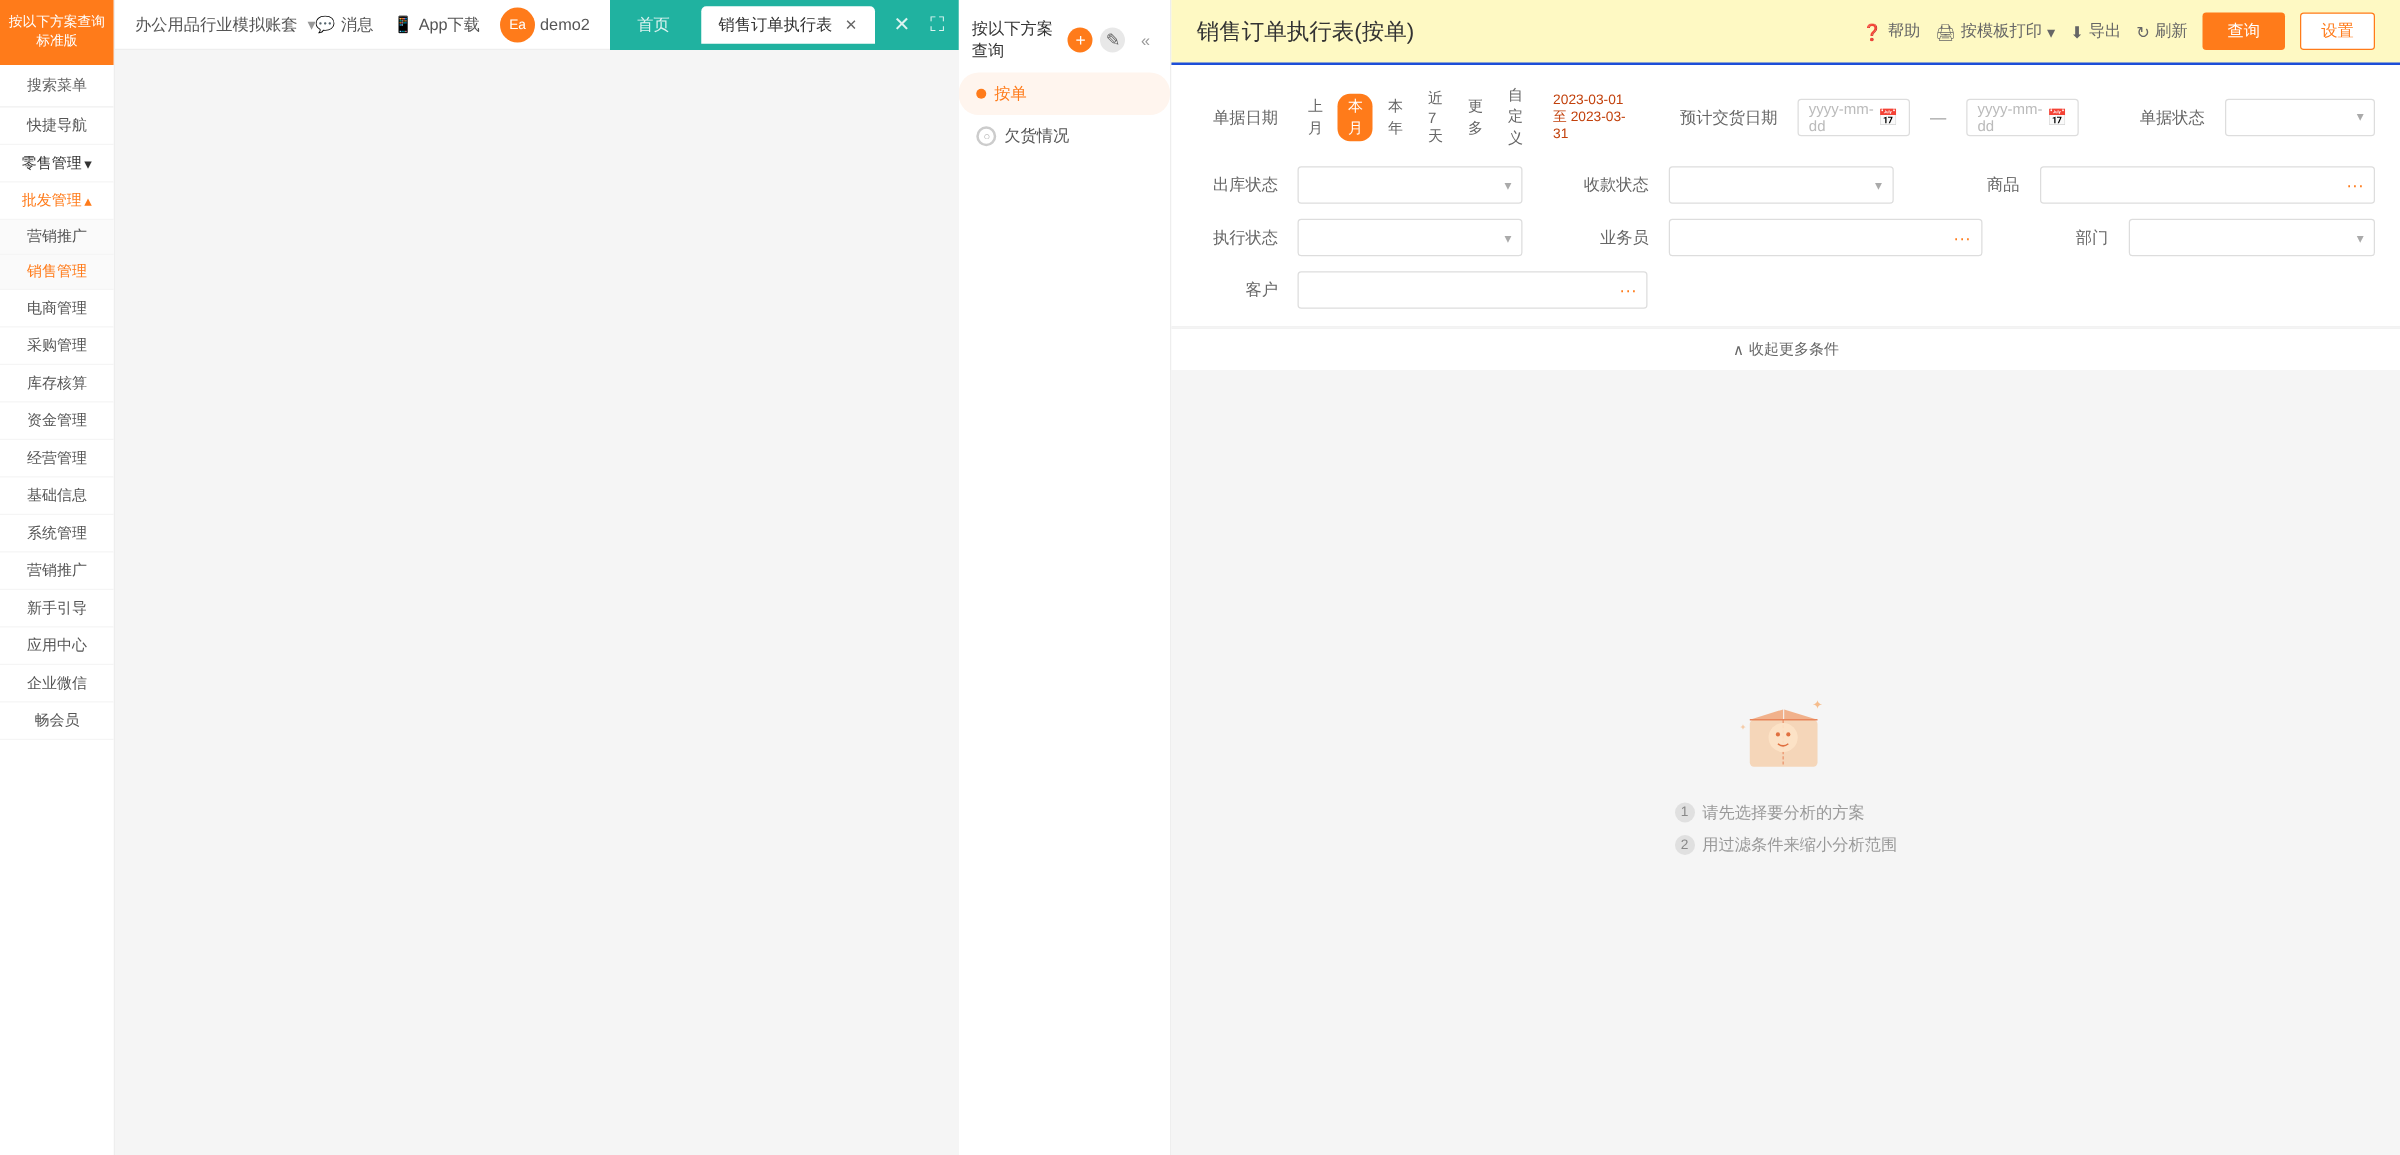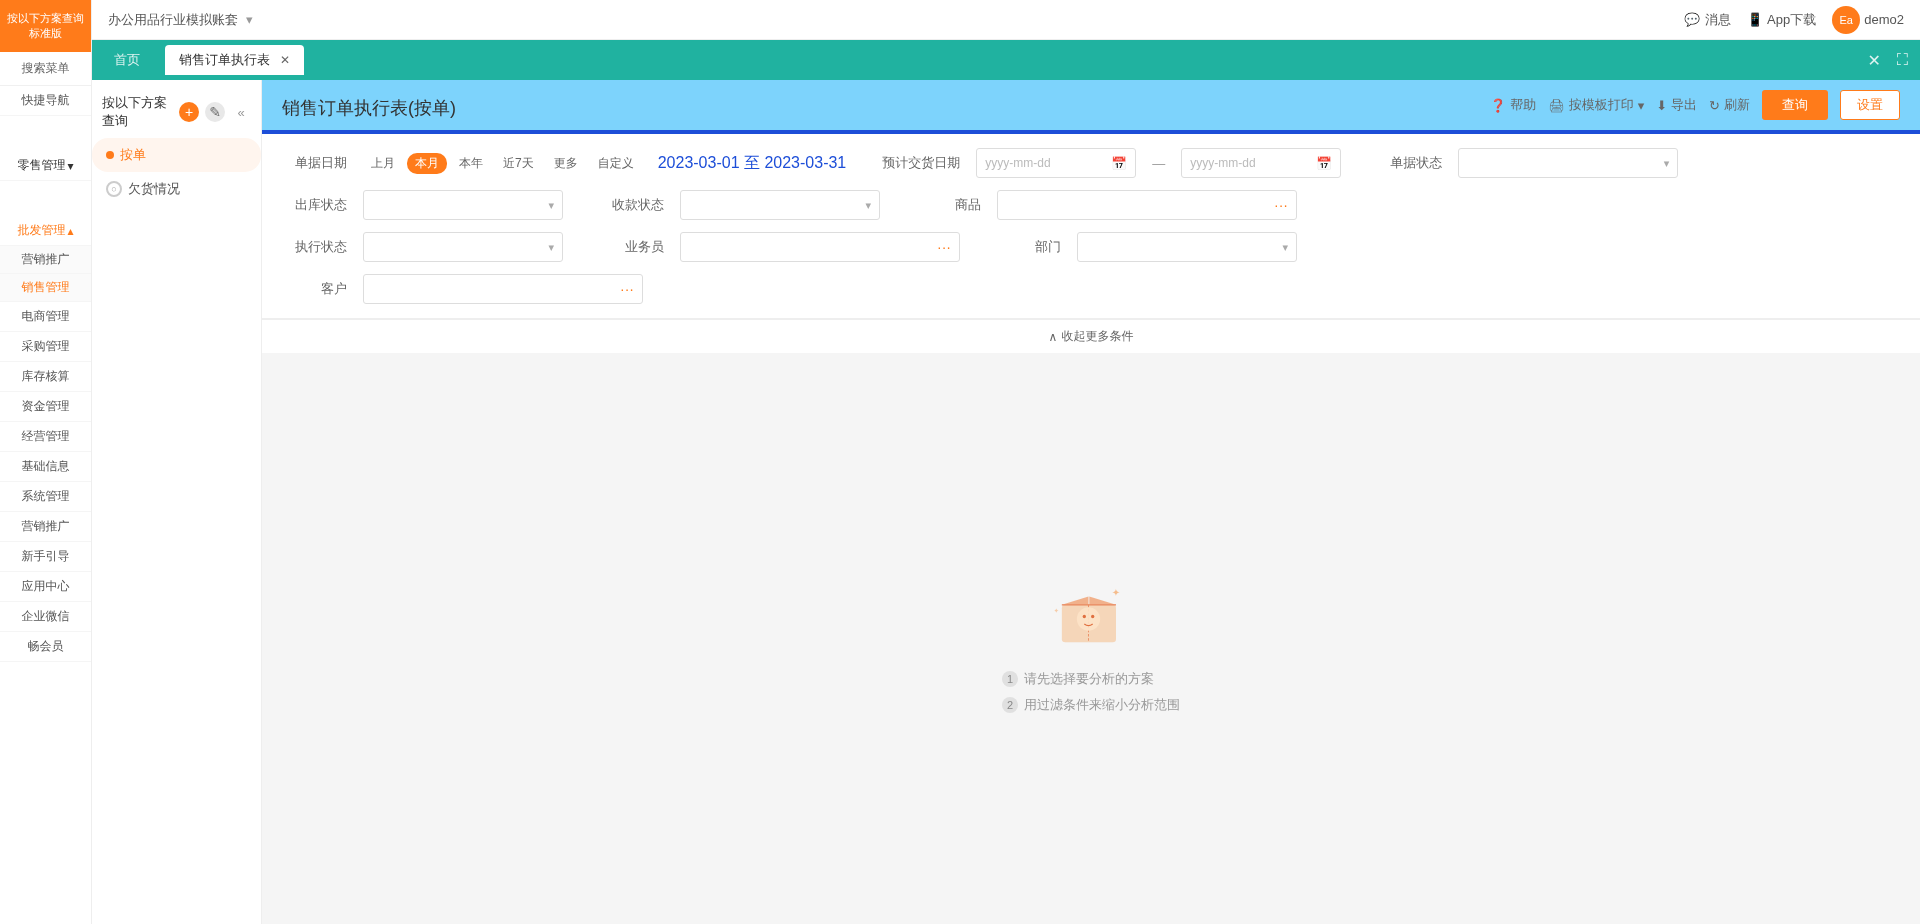--- a/index.html
+++ b/index.html
@@ -53,39 +53,38 @@
       font-size: 12px;
       padding: 6px 4px;
       text-align: center;
       color: #333;
       cursor: pointer;
       border-bottom: 1px solid #f5f5f5;
       display: flex;
       align-items: center;
       justify-content: center;
       gap: 2px;
-      margin-top: 35px;
     }
     .sidebar-section-label.expanded { color: #ff7b1a; }
     .sidebar-sub-item {
       padding: 5px 4px;
       text-align: center;
       font-size: 12px;
       color: #555;
       cursor: pointer;
       border-bottom: 1px solid #f5f5f5;
       background: #fafafa;
     }
     .sidebar-sub-item.active { color: #ff7b1a; }
 
     
     .main-area {
       flex: 1;
       display: flex;
-      flex-direction: column;
+      flex-direction: row;
       height: 100%;
       overflow: hidden;
     }
 
     
     .topbar {
       background: #fff;
       height: 40px;
       display: flex;
       align-items: center;
@@ -258,26 +257,26 @@
     .right-panel {
       flex: 1;
       display: flex;
       flex-direction: column;
       overflow: hidden;
       background: #f5f5f5;
     }
 
     
     .page-header {
-      background: #7dd3fc;
+      background: #fef9c3;
       padding: 10px 20px;
       display: flex;
-      align-items: flex-end;
+      align-items: center;
       justify-content: space-between;
-      border-bottom: 4px solid #1d4ed8;
+      border-bottom: 2px solid #1d4ed8;
       flex-shrink: 0;
     }
     .page-title {
       font-size: 18px;
       color: #333;
       font-weight: normal;
     }
     .page-actions {
       display: flex;
       align-items: center;
@@ -342,22 +341,22 @@
       color: #666;
       cursor: pointer;
       border-radius: 2px;
     }
     .date-quick-btn.active {
       background: #ff7b1a;
       color: #fff;
       border-radius: 10px;
     }
     .date-range-text {
-      font-size: 16px;
-      color: #1d4ed8;
+      font-size: 11px;
+      color: #c2410c;
     }
     .filter-select {
       width: 200px;
       height: 30px;
       border: 1px solid #ddd;
       border-radius: 3px;
       padding: 0 8px;
       font-size: 13px;
       color: #333;
       display: flex;

